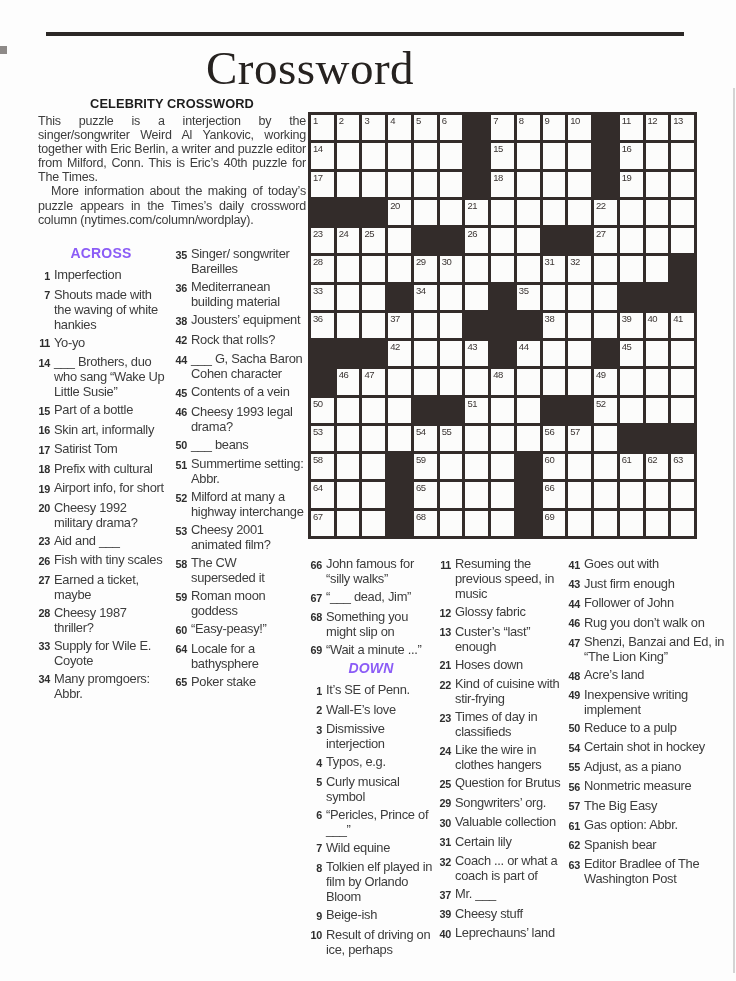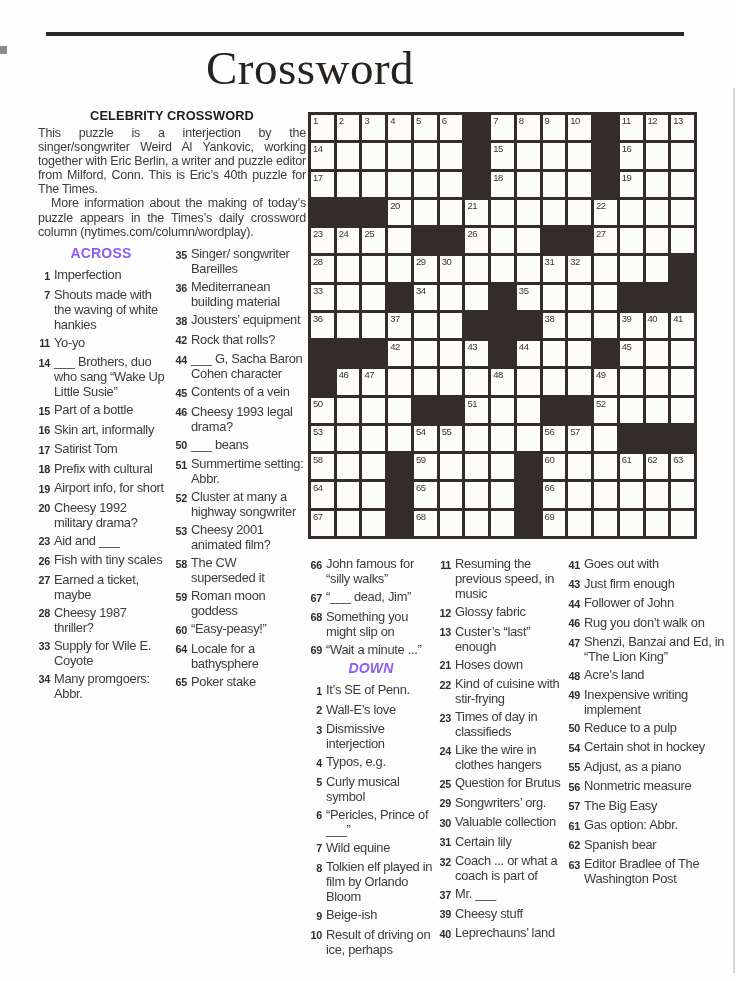--- a/index.html
+++ b/index.html
@@ -16,21 +16,21 @@
     position: absolute; left: 46px; top: 32px;
     width: 638px; height: 4px; background: #2c2826;
   }
   .title {
     position: absolute; left: 0; top: 41px; width: 620px;
     text-align: center;
     font-family: "Liberation Serif", serif;
     font-weight: 400; font-size: 47px; color: #262220;
     letter-spacing: 0.5px;
   }
-  .intro { position: absolute; left: 38px; top: 108px; width: 268px; }
+  .intro { position: absolute; left: 38px; top: 96px; width: 268px; }
   .kicker {
     text-align: center; font-weight: bold; font-size: 12.8px;
     color: #1d1d1d; margin-bottom: 3px; letter-spacing: 0.1px;
   }
   .intro p {
     font-size: 12.5px; line-height: 14.1px; text-align: justify;
     color: #3c3c3c; letter-spacing: -0.2px;
   }
   .intro .p2 { text-indent: 13px; }
 
@@ -220,21 +220,21 @@
           <span class="ctext">___ beans</span>
         </div>
 
         <div class="clue">
           <span class="cnum">51</span>
           <span class="ctext">Summertime setting: Abbr.</span>
         </div>
 
         <div class="clue">
           <span class="cnum">52</span>
-          <span class="ctext">Cluster at many a highway songwriter</span>
+          <span class="ctext">Milford at many a highway interchange</span>
         </div>
 
         <div class="clue">
           <span class="cnum">53</span>
           <span class="ctext">Cheesy 2001 animated film?</span>
         </div>
 
         <div class="clue">
           <span class="cnum">58</span>
           <span class="ctext">The CW superseded it</span>

